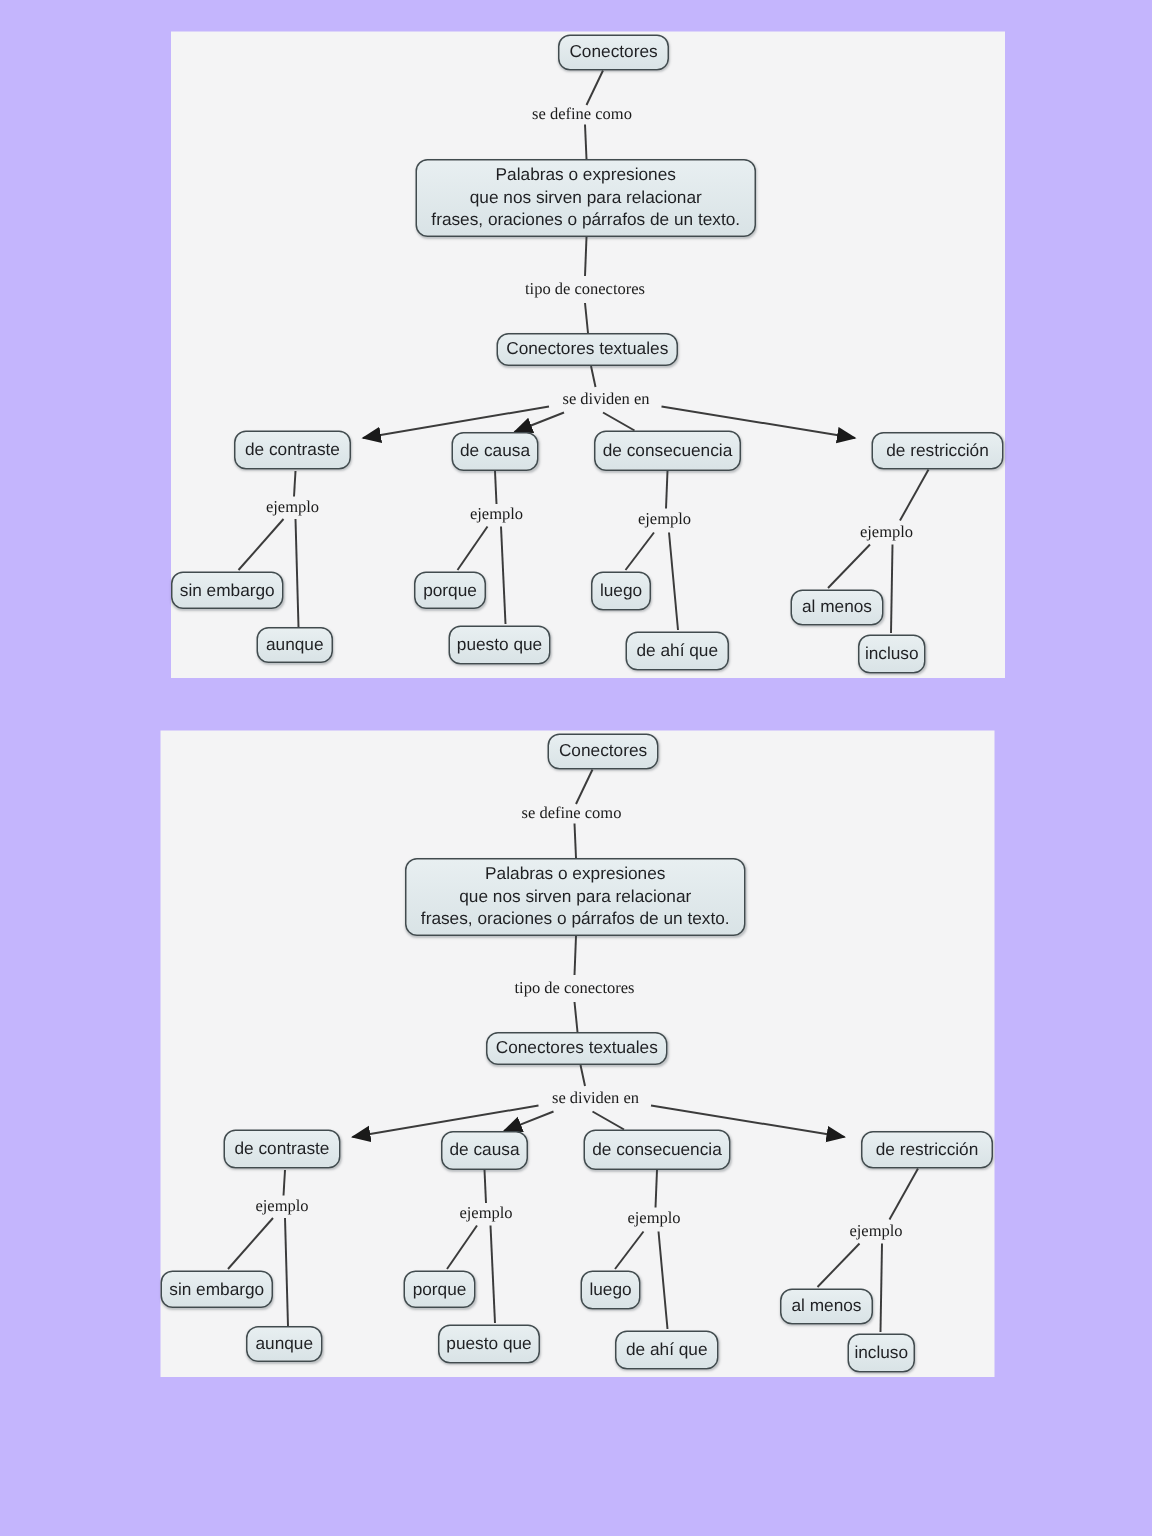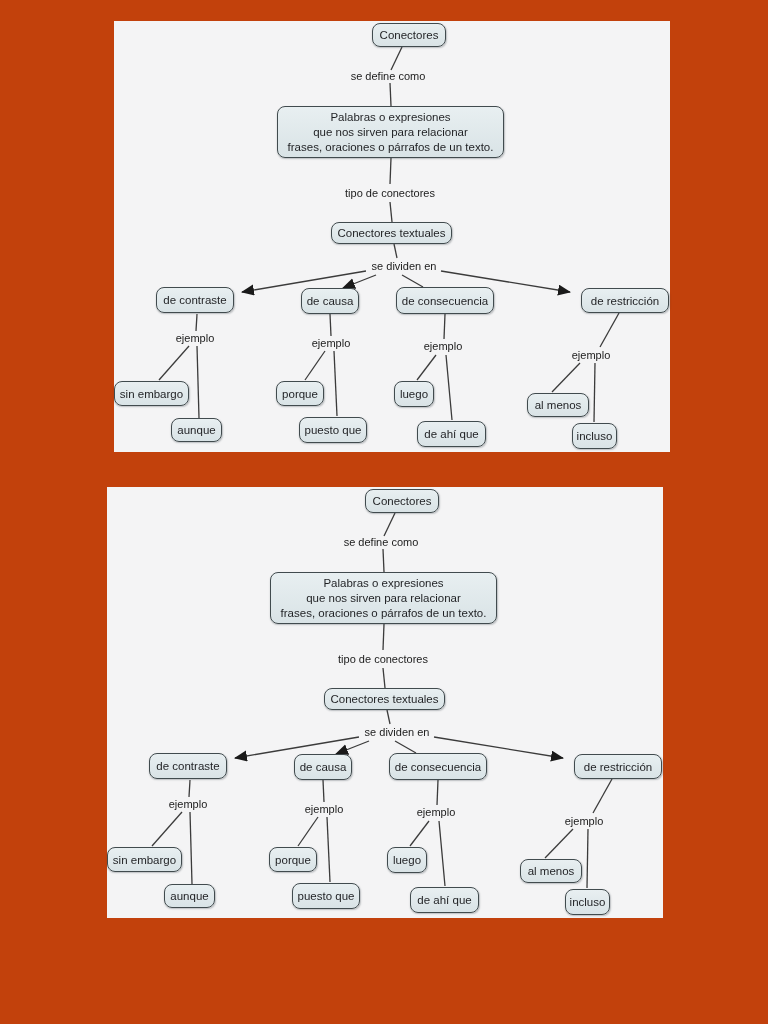--- a/index.html
+++ b/index.html
@@ -5,21 +5,21 @@
   html, body {
     margin: 0;
     padding: 0;
     background: #ffffff;
     font-family: "Liberation Sans", sans-serif;
   }
   .page {
     position: relative;
     width: 768px;
     height: 1024px;
-    background: #c2410c;
+    background: #c4b5fd;
     overflow: hidden;
   }
   .panel {
     position: absolute;
     width: 556px;
     height: 431px;
     background: #f4f4f5;
   }
   #panel-1 { left: 114px; top: 21px; }
   #panel-2 { left: 107px; top: 487px; }
@@ -54,20 +54,21 @@
     line-height: 15px;
     font-size: 11.5px;
     white-space: nowrap;
   }
   .edge-label {
     position: absolute;
     transform: translateX(-50%);
     font-size: 11px;
     color: #1b1b1b;
     white-space: nowrap;
+    font-family: Liberation Serif, serif;
   }
 </style>
 </head>
 <body>
 
 <div class="page">
   <section class="panel" id="panel-1">
   <svg class="edges" width="556" height="431" viewBox="0 0 556 431">
     <defs>
       <marker id="ah" orient="auto" markerUnits="userSpaceOnUse" markerWidth="14" markerHeight="12" refX="12" refY="5.5">

